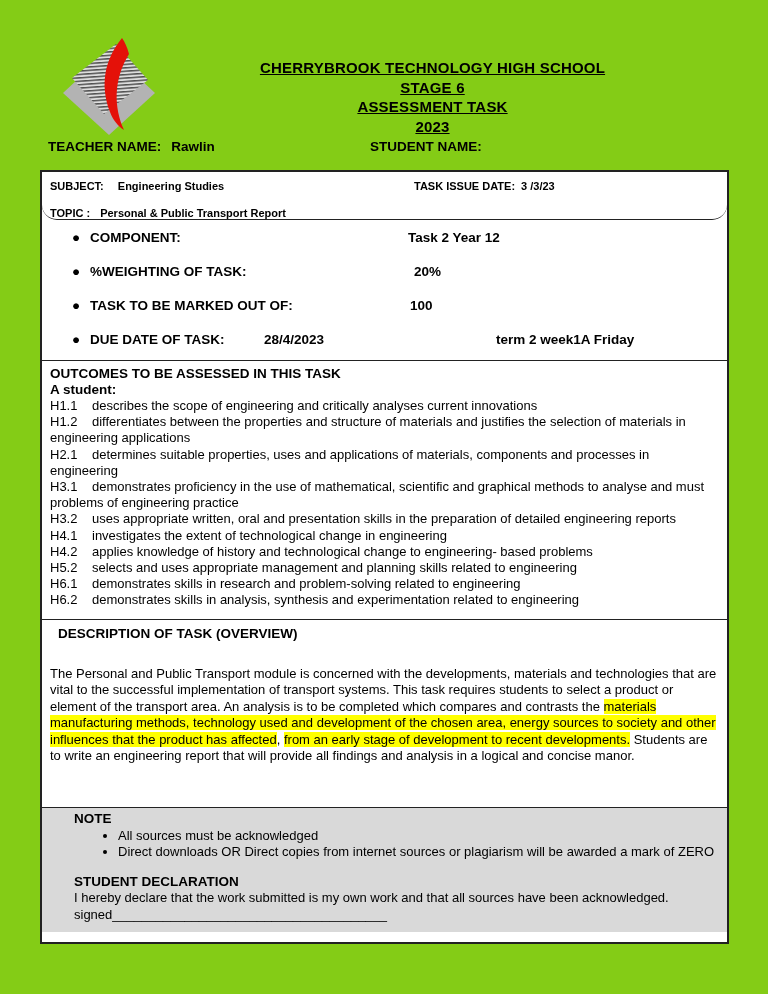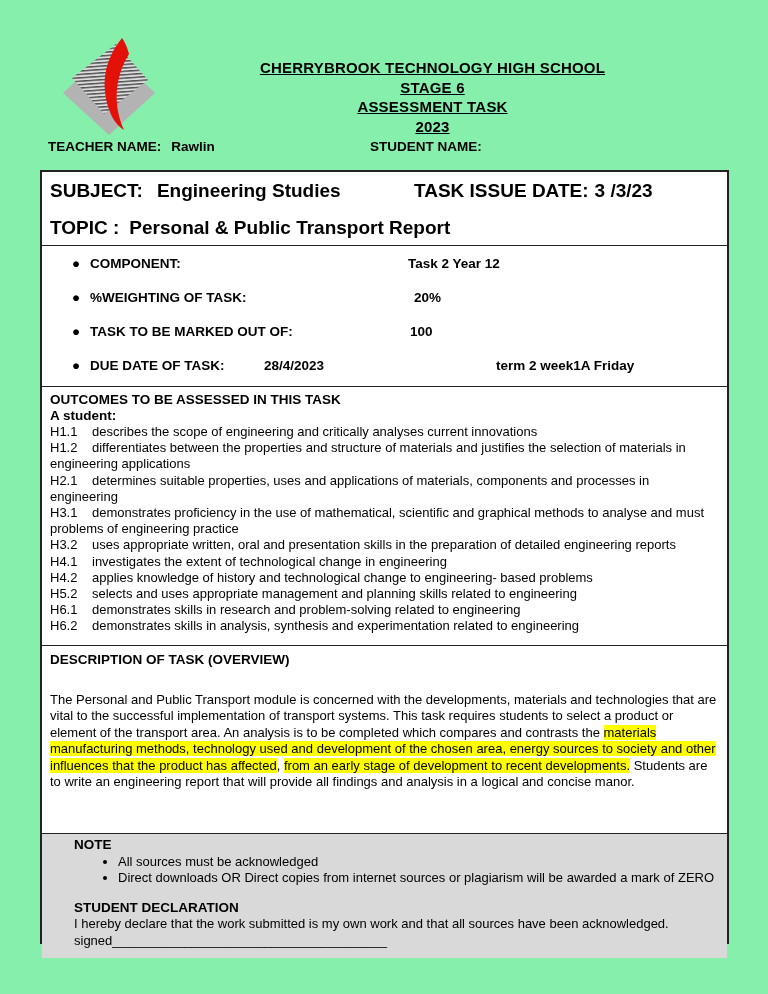--- a/index.html
+++ b/index.html
@@ -1,17 +1,17 @@
 <!DOCTYPE html>
 <html style="--hl: #ffff00; --note-bg: #d9d9d9;"><head>
 <meta charset="utf-8">
 <style>
   html,body { margin:0; padding:0; background:#fff; }
   .page {
-    position:relative; width:768px; height:994px; background:#86efac;
+    position:relative; width:768px; height:994px; background:#84cc16;
     font-family:"Liberation Sans", sans-serif; color:#000; overflow:hidden;
   }
   
   .logo { position:absolute; left:50px; top:34px; width:118px; height:102px; }
   .titles { position:absolute; left:180px; top:58px; width:505px; text-align:center; }
   .titles .tline {
     font-weight:700; font-size:15px; line-height:19.5px;
     text-decoration:underline; letter-spacing:0.2px;
   }
   .names-row { position:absolute; left:48px; top:139px; width:690px;
@@ -19,21 +19,21 @@
   .teacher-value { margin-left:10px; }
   .student-label { position:absolute; left:322px; top:0; }
   
   .doc-table {
     position:absolute; left:40px; top:170px; width:689px; height:774px;
     border:2px solid #222; box-sizing:border-box; font-size:13px; background:#fff;
   }
   .row { box-sizing:border-box; border-bottom:1.5px solid #222; position:relative; overflow:hidden; }
   .row:last-child { border-bottom:none;padding-left:32px; }
   
-  .row1 { height:74px; padding:8px 8px 0 8px; font-weight:700; font-size:19px; }
+  .row1 { height:48px; padding:8px 8px 0 8px; font-weight:700; font-size:11px;border-radius:15px; }
   .line1 { position:relative; }
   .subject-value { margin-left:14px; }
   .issue-block { position:absolute; left:364px; top:0; }
   .issue-value { margin-left:6px; }
   .topic-line { margin-top:15px; }
   .topic-value { margin-left:10px; }
   
   .row2 { height:141px; padding-top:10px; }
   .detail-item { position:relative; height:34px; font-weight:700; font-size:13.5px; }
   .detail-item .bullet { position:absolute; left:30px; top:0; }
@@ -43,21 +43,21 @@
   .details div.detail-item:nth-of-type(3) .dvalue { left:368px; }
   .details div.detail-item:nth-of-type(4) .dvalue { left:222px; }
   .detail-item .dvalue2 { position:absolute; left:454px; top:0; }
   
   .row3 { height:259px; padding:5px 8px 8px 8px; }
   .sec-heading { font-weight:700; font-size:13.5px; line-height:16px; margin:0; }
   .outcomes p { margin:0; line-height:16.2px; }
   .ocode { display:inline-block; width:42px; }
   
   .row4 { height:188px; padding:6px 8px 0 8px; }
-  .desc-heading { font-weight:700; font-size:13.5px; line-height:16px; margin:0 0 24px 0; }
+  .desc-heading { font-weight:700; font-size:13.5px; line-height:16px; margin:0 0 24px 8px; }
   .desc-para { margin:0; width:668px; line-height:16.4px; }
   .hl { background: var(--hl, #ffff00); }
   
   .row5 { height:124px; background: var(--note-bg, #d9d9d9); padding:3px 8px 0 8px; }
   .note-heading { font-weight:700; font-size:13.5px; line-height:16px; margin:0; }
   .note-bullets { margin:1px 0 0 0; padding-left:44px; }
   .note-bullets li { line-height:16.2px; }
   .decl-heading { font-weight:700; font-size:13.5px; line-height:16px; margin:14px 0 0 0; }
   .decl-text { margin:0; line-height:16.2px; }
   .signed-line { margin:0; line-height:16.2px; letter-spacing:0; }

